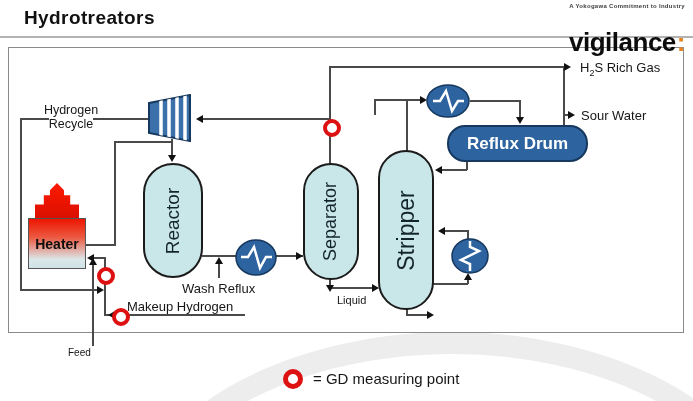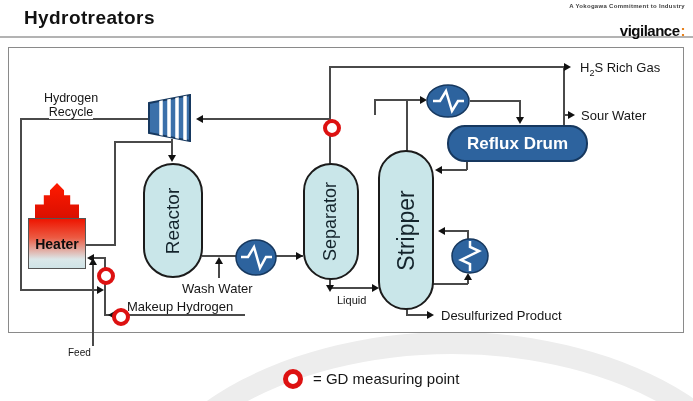--- a/index.html
+++ b/index.html
@@ -2,21 +2,21 @@
 <html style="--vessel-fill: #c9e6e9; --unit-blue: #2d639e; --unit-blue-border: #16385f; --ring-red: #dd1111; --flame-red: #ee1500; --accent-orange: #e8821e; --pipe: #4a4a4a;"><head>
 <meta charset="utf-8">
 <style>
   html,body{margin:0;padding:0;background:#fff;}
   #slide{position:relative;width:693px;height:401px;background:#fff;overflow:hidden;
          font-family:"Liberation Sans","DejaVu Sans",sans-serif;color:#111;}
   
   .title{position:absolute;left:24px;top:7px;font-size:19px;font-weight:bold;letter-spacing:.4px;z-index:4;}
   .logo{position:absolute;right:8px;top:3px;text-align:right;z-index:4;line-height:1;}
   .tagline{font-size:6px;font-weight:bold;color:#3d3d3d;letter-spacing:.3px;}
-  .brand{font-size:15px;font-weight:bold;color:#0c0c0c;letter-spacing:-.5px;margin-top:14px;}
+  .brand{font-size:26px;font-weight:bold;color:#0c0c0c;letter-spacing:-.5px;margin-top:20px;}
   .brand .mark{color:var(--accent-orange);margin-left:1px;}
   .hr{position:absolute;left:0;top:36px;width:693px;height:2px;background:#b3b3b3;z-index:1;}
   
   .frame{position:absolute;left:8px;top:47px;width:674px;height:284px;border:1px solid #8a8a8a;z-index:1;}
   .watermark{position:absolute;left:120px;top:332px;width:620px;height:380px;border-radius:50%;
              border:22px solid #ededed;z-index:0;}
   
   .p{position:absolute;background:var(--pipe);z-index:2;}
   .ph{height:2px;} .pv{width:2px;}
   .ar{position:absolute;width:0;height:0;z-index:3;}
@@ -167,28 +167,27 @@
   </svg>
   <svg class="unit" style="left:451px;top:238px" width="38" height="36">
     <ellipse cx="19" cy="18" rx="18" ry="17" fill="#2d639e" stroke="#16385f" stroke-width="1.5"></ellipse>
     <polyline points="19,3 19,9 28,13 10,22 19,26 19,33" fill="none" stroke="#fff" stroke-width="2.5"></polyline>
   </svg>
 
   <div class="gd" style="left:323px;top:119px"></div>
   <div class="gd" style="left:97px;top:267px"></div>
   <div class="gd" style="left:112px;top:308px"></div>
 
-  <div class="lbl" style="left:36px;top:92px;width:70px;text-align:center;line-height:13.5px;font-size:12.5px">
+  <div class="lbl" style="left:36px;top:104px;width:70px;text-align:center;line-height:13.5px;font-size:12.5px">
     <span>Hydrogen</span><br>
     <span style="background:#fff">Recycle</span>
   </div>
-  <div class="lbl" style="left:182px;top:281px">Wash Water</div>
+  <div class="lbl" style="left:182px;top:281px">Wash Reflux</div>
   <div class="lbl" style="left:580px;top:60px"><span>H</span><sub>2</sub><span>S Rich Gas</span></div>
   <div class="lbl" style="left:581px;top:108px">Sour Water</div>
   <div class="lbl" style="left:127px;top:299px">Makeup Hydrogen</div>
   <div class="lbl b" style="left:337px;top:294px;font-size:11px">Liquid</div>
-  <div class="lbl" style="left:441px;top:308px">Desulfurized Product</div>
   <div class="lbl b" style="left:68px;top:347px;font-size:10px">Feed</div>
 
   <div class="gd" style="left:283px;top:369px;width:20px;height:20px;border-width:5px"></div>
   <div class="lbl b" style="left:313px;top:370px;font-size:15px">= GD measuring point</div>
 
 </div>
 
 </body></html>

